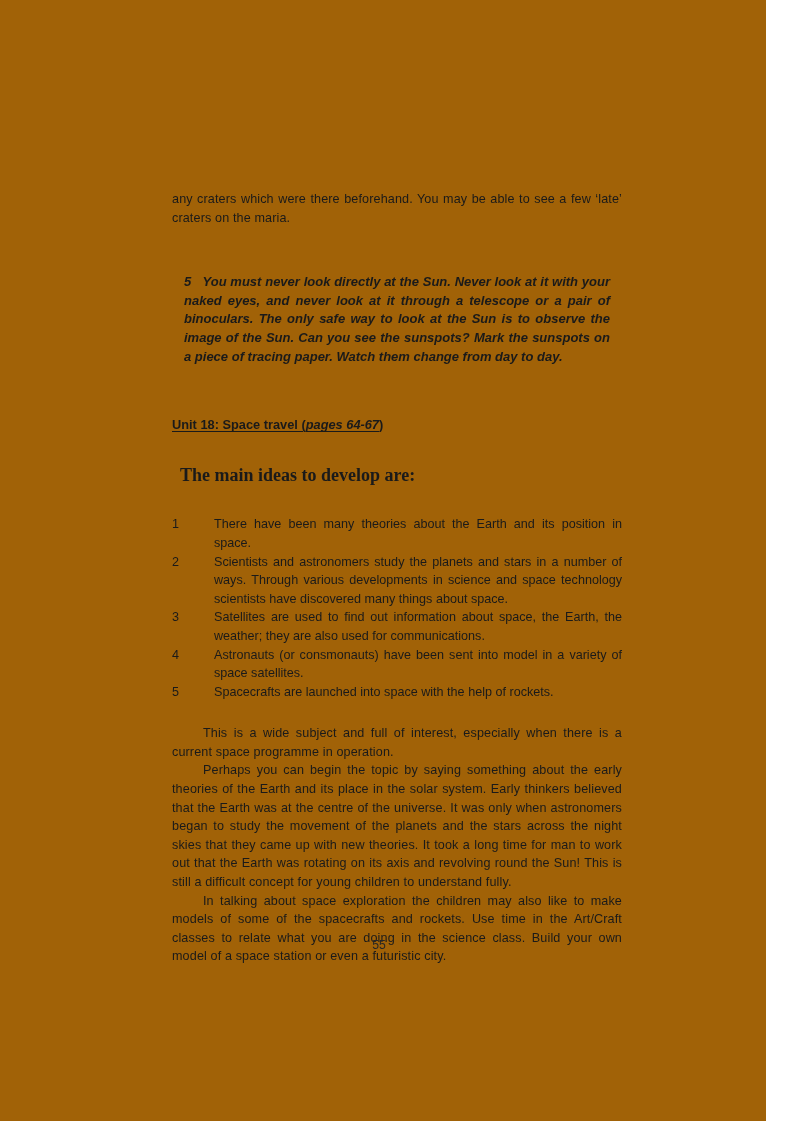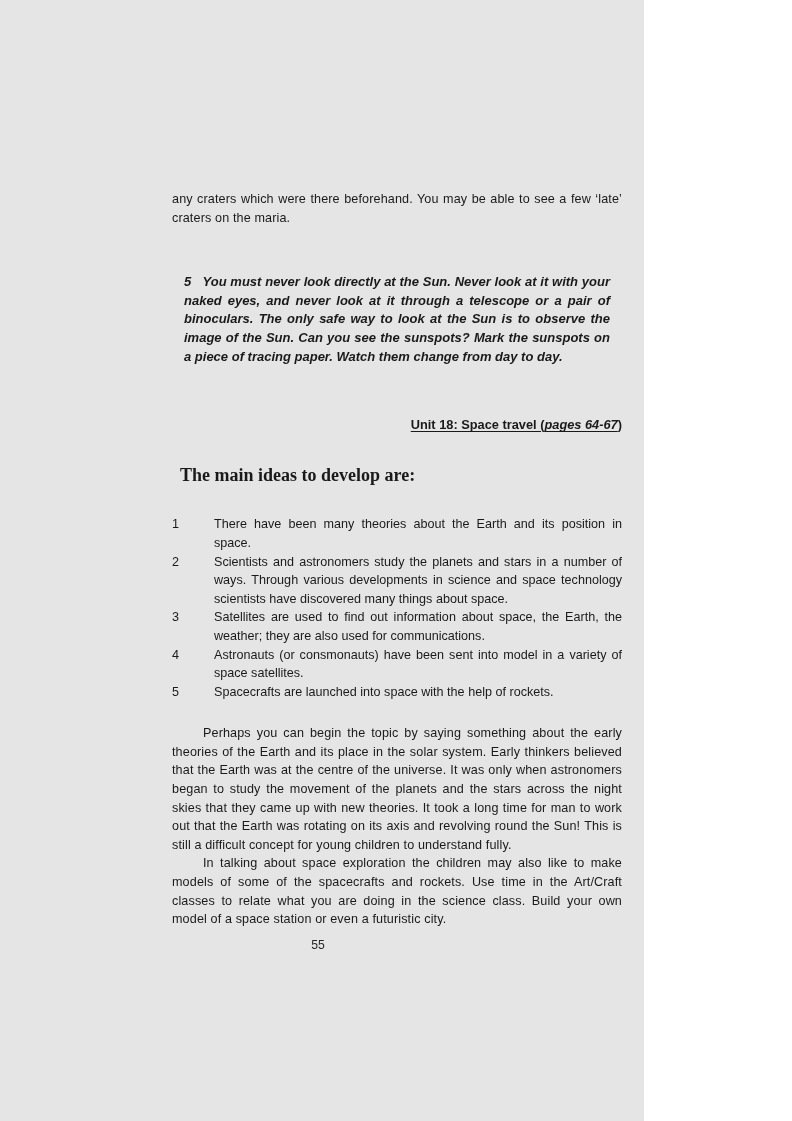--- a/index.html
+++ b/index.html
@@ -7,23 +7,23 @@
     margin: 0;
     padding: 0;
     background: #ffffff;
   }
   body {
     font-family: "Liberation Sans", sans-serif;
     color: #1a1a1a;
   }
   .page {
     position: relative;
-    width: 644px;
+    width: 766px;
     height: 1121px;
-    background: #e5e5e5;
+    background: #a16207;
     overflow: hidden;
   }
   .content {
     position: absolute;
     left: 172px;
     top: 190px;
     width: 450px;
   }
   
   .para {
@@ -56,21 +56,20 @@
   .gap-l  { height: 34px; }
   .gap-m  { height: 23px; }
 
   
   .unit-heading {
     font-size: 12.8px;
     font-weight: bold;
     line-height: 18.6px;
     margin: 0;
     white-space: nowrap;
-    text-align: right;
   }
   .unit-heading .underlined {
     text-decoration: underline;
     text-underline-offset: 2px;
   }
   .unit-heading .pages {
     font-style: italic;
     font-weight: bold;
   }
   .sub-heading {
@@ -161,20 +160,21 @@
         <span class="item-text">Astronauts (or consmonauts) have been sent into model in a variety of space satellites.</span>
       </li>
       <li>
         <span class="marker">5</span>
         <span class="item-text">Spacecrafts are launched into space with the help of rockets.</span>
       </li>
     </ol>
 
     <div class="gap-m"></div>
 
+    <p class="para para-indent">This is a wide subject and full of interest, especially when there is a current space programme in operation.</p>
 
     <p class="para para-indent">Perhaps you can begin the topic by saying something about the early theories of the Earth and its place in the solar system. Early thinkers believed that the Earth was at the centre of the universe. It was only when astronomers began to study the movement of the planets and the stars across the night skies that they came up with new theories. It took a long time for man to work out that the Earth was rotating on its axis and revolving round the Sun! This is still a difficult concept for young children to understand fully.</p>
 
     <p class="para para-indent">In talking about space exploration the children may also like to make models of some of the spacecrafts and rockets. Use time in the Art/Craft classes to relate what you are doing in the science class. Build your own model of a space station or even a futuristic city.</p>
 
   </div>
 
   <div class="page-number">55</div>
 </div>
 

